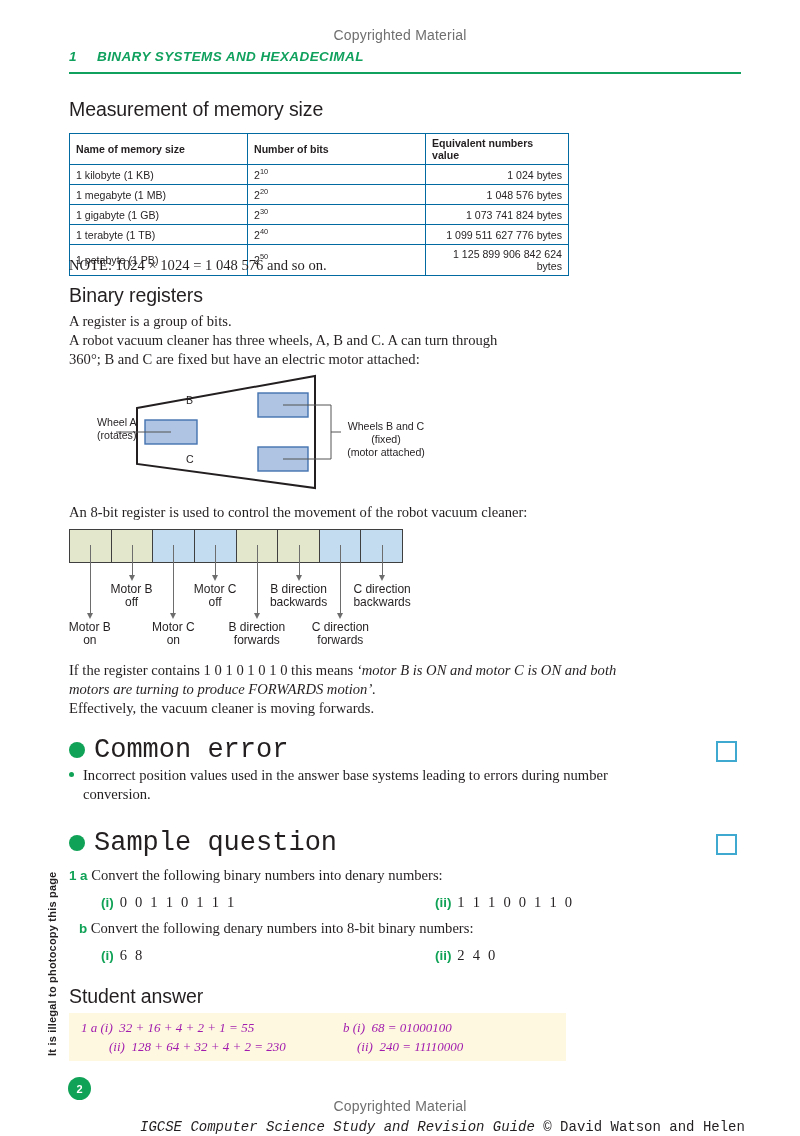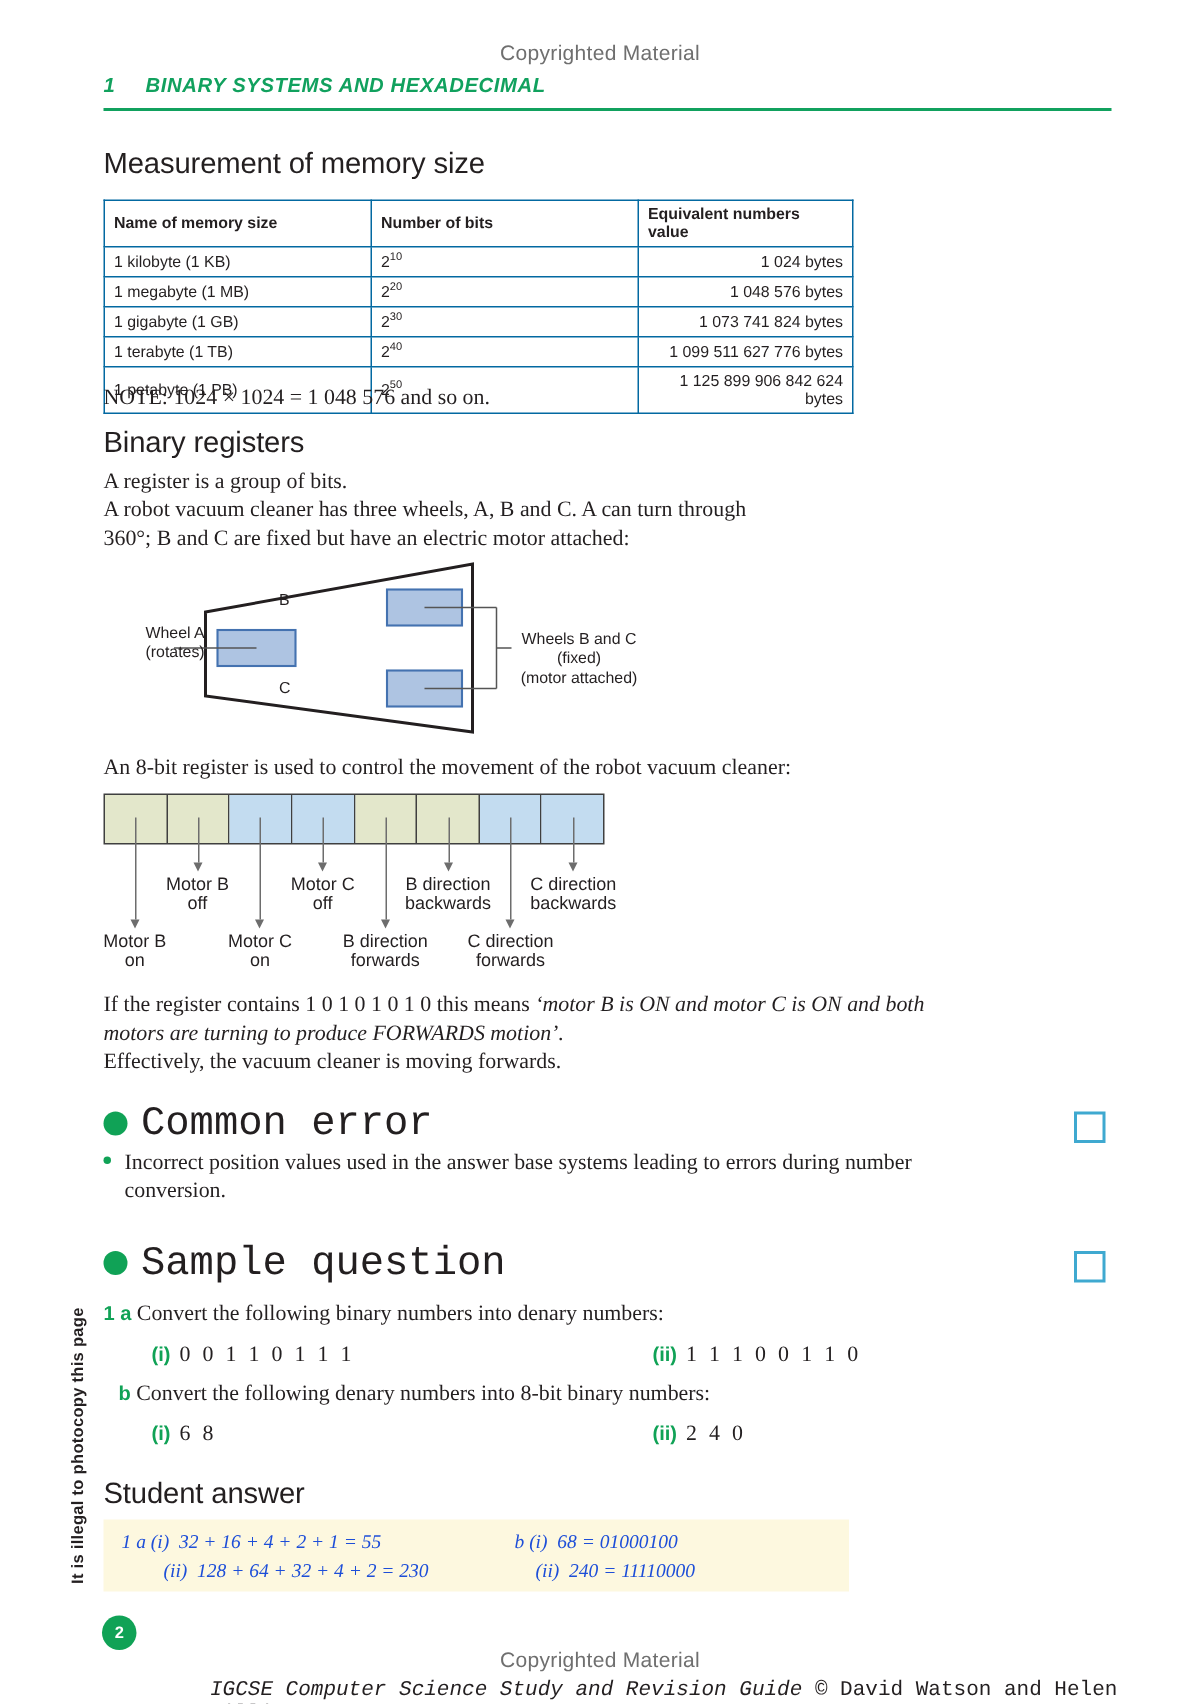--- a/index.html
+++ b/index.html
@@ -138,21 +138,21 @@
   #q-1b-ii{left:435px;top:946px;}
   .q .digits{letter-spacing:2.2px;margin-left:6px;}
 
   
   .answerbox{
     position:absolute;left:69px;top:1013px;width:497px;height:48px;
     background:#fdf8df;
   }
   .answerbox .ln{
     position:absolute;font-family:"Liberation Serif", serif;font-style:italic;
-    font-size:13px;color:#1d4ed8;white-space:pre;
+    font-size:13px;color:#a21caf;white-space:pre;
   }
   #ans-a-i{left:12px;top:7px;}
   #ans-a-ii{left:40px;top:26px;}
   #ans-b-i{left:274px;top:7px;}
   #ans-b-ii{left:288px;top:26px;}
 
   
   .sidetext{
     position:absolute;left:-58px;top:940px;width:220px;
     transform:rotate(-90deg);transform-origin:center center;

